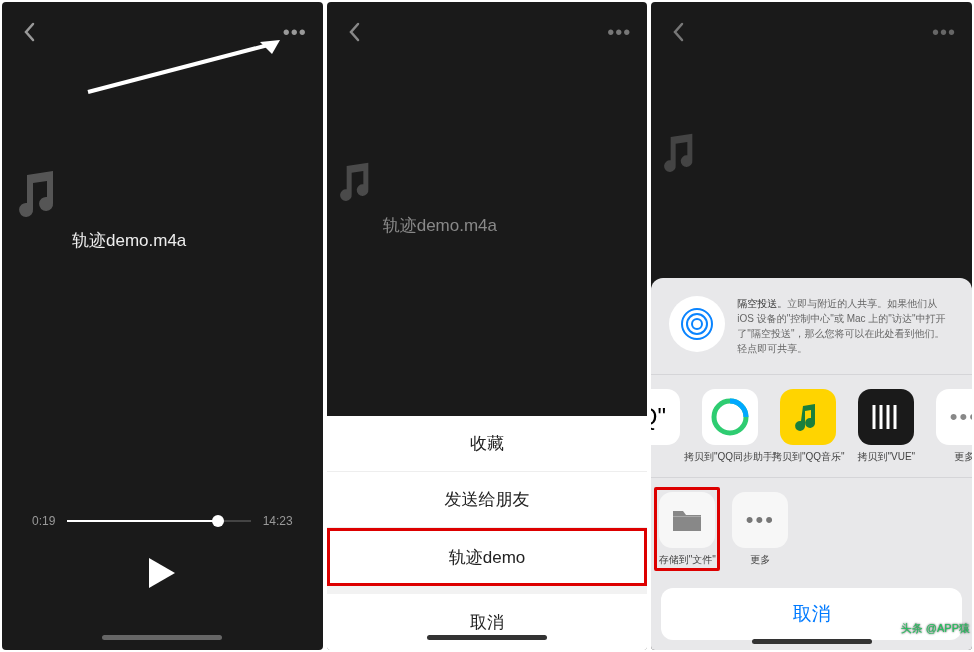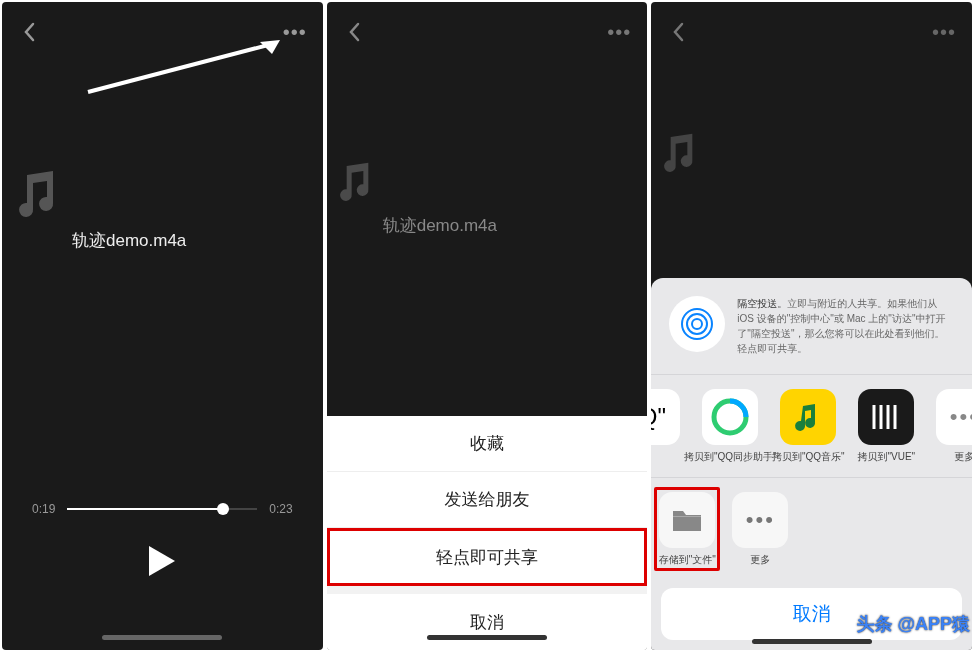--- a/index.html
+++ b/index.html
@@ -6,21 +6,21 @@
     body { background: #fff; display: flex; gap: 4px; padding: 2px; }
     .phone { width: 322px; height: 648px; background: #1a1a1a; position: relative; overflow: hidden; border-radius: 4px; }
     .header { display: flex; justify-content: space-between; align-items: center; padding: 18px 16px 10px; }
     .back-btn { width: 22px; height: 22px; display: flex; align-items: center; justify-content: center; color: #999; }
     .more-btn { width: 24px; height: 24px; display: flex; align-items: center; justify-content: center; color: #999; font-size: 20px; letter-spacing: 1px; }
     .music-area { display: flex; flex-direction: row; align-items: center; }
     .music-icon-wrap { margin-top: 80px; width: 70px; height: 70px; display:flex; align-items:center; justify-content:center; }
     .music-icon-wrap.small { margin-top: 70px; width: 56px; height:56px; }
     .filename { color: #eee; font-size: 17px; margin-top: 175px; font-weight: 500; }
     .filename.mid { color: #888; margin-top: 160px; }
-    .player { position: absolute; bottom: 72px; width: 100%; padding: 0 30px; }
+    .player { position: absolute; bottom: 60px; width: 100%; padding: 0 30px; }
     .progress-row { display: flex; align-items: center; gap: 12px; color: #999; font-size: 12px; }
     .progress-bar { flex: 1; height: 2px; background: #444; position: relative; }
     .progress-fill { position: absolute; left: 0; top: 0; height: 100%; width: 82%; background: #fff; }
     .progress-thumb { position: absolute; left: 82%; top: 50%; transform: translate(-50%, -50%); width: 12px; height: 12px; border-radius: 50%; background: #fff; }
     .play-btn { margin-top: 28px; display: flex; justify-content: center; }
     .home-indicator { position: absolute; bottom: 10px; left: 50%; transform: translateX(-50%); width: 120px; height: 5px; background: #666; border-radius: 3px; }
     .home-indicator.light { background: #333; }
     .arrow-overlay { position: absolute; top: 38px; left: 78px; width: 210px; height: 60px; pointer-events: none; }
     .action-sheet { position: absolute; bottom: 0; width: 100%; background: #fff; }
     .action-item { height: 56px; display: flex; align-items: center; justify-content: center; font-size: 17px; color: #222; border-bottom: 1px solid #eee; background:#fff; }
@@ -33,21 +33,21 @@
     .airdrop-text b { color:#333; font-weight:500; }
     .app-row { display: flex; gap: 12px; padding: 14px 8px 14px; border-bottom: 1px solid #d5d5d8; overflow:hidden; }
     .app-item { width: 66px; display: flex; flex-direction: column; align-items: center; gap: 6px; flex-shrink:0; }
     .app-icon { width: 56px; height: 56px; border-radius: 13px; display: flex; align-items: center; justify-content: center; font-size: 24px; }
     .app-label { font-size: 10px; color: #444; text-align: center; line-height: 1.2; white-space: nowrap; }
     .action-row { display: flex; gap: 12px; padding: 14px 8px 14px; }
     .action-icon { width: 56px; height: 56px; border-radius: 13px; background: #f7f7f7; display: flex; align-items: center; justify-content: center; }
     .action-item-sq { width: 66px; display: flex; flex-direction: column; align-items: center; gap: 6px; }
     .action-item-sq.highlighted { border:3px solid #d00; padding:2px; margin:-5px; border-radius:2px; }
     .cancel-btn { margin: 8px 10px 10px; background: #fff; border-radius: 12px; height: 52px; display: flex; align-items: center; justify-content: center; font-size: 19px; color: #007aff; font-weight:500; }
-    .watermark { position: absolute; bottom: 14px; right: 2px; color: #3b82f6; font-size: 18px; font-weight:700; pointer-events:none; text-shadow:0 0 2px #000; }
+    .watermark { position: absolute; bottom: 14px; right: 2px; color: #22c55e; font-size: 11px; font-weight:400; pointer-events:none; text-shadow:0 0 2px #000; }
     .partial-left { margin-left:-40px; }
   </style>
 </head>
 <body>
 
 <div class="phone">
   <div class="header">
     <div class="back-btn">
       <svg width="12" height="20" viewBox="0 0 12 20">
           <path d="M10 2 L3 10 L10 18" stroke="#999" stroke-width="2.5" fill="none" stroke-linecap="round"></path>
@@ -67,21 +67,21 @@
     </div>
     <div class="filename">轨迹demo.m4a</div>
   </div>
   <div class="player">
     <div class="progress-row">
       <span>0:19</span>
       <div class="progress-bar">
         <div class="progress-fill"></div>
         <div class="progress-thumb"></div>
       </div>
-      <span>0:23</span>
+      <span>14:23</span>
     </div>
     <div class="play-btn">
       <svg width="30" height="34" viewBox="0 0 30 34">
           <polygon points="2,2 28,17 2,32" fill="#fff"></polygon>
         </svg>
     </div>
   </div>
   <div class="home-indicator"></div>
 </div>
 
@@ -98,21 +98,21 @@
     <div class="music-icon-wrap small">
       <svg width="50" height="50" viewBox="0 0 60 60">
           <path d="M20 12 L46 8 L46 40 A7 7 0 1 1 40 34 L40 18 L26 20 L26 46 A7 7 0 1 1 20 40 Z" fill="#4a4a4a"></path>
         </svg>
     </div>
     <div class="filename mid">轨迹demo.m4a</div>
   </div>
   <div class="action-sheet">
     <div class="action-item">收藏</div>
     <div class="action-item">发送给朋友</div>
-    <div class="action-item highlighted">轻点即可共享</div>
+    <div class="action-item highlighted">轨迹demo</div>
     <div class="action-item cancel-gap">取消</div>
     <div class="home-indicator light"></div>
   </div>
 </div>
 
 <div class="phone">
   <div class="header">
     <div class="back-btn">
       <svg width="12" height="20" viewBox="0 0 12 20">
           <path d="M10 2 L3 10 L10 18" stroke="#777" stroke-width="2.5" fill="none" stroke-linecap="round"></path>

